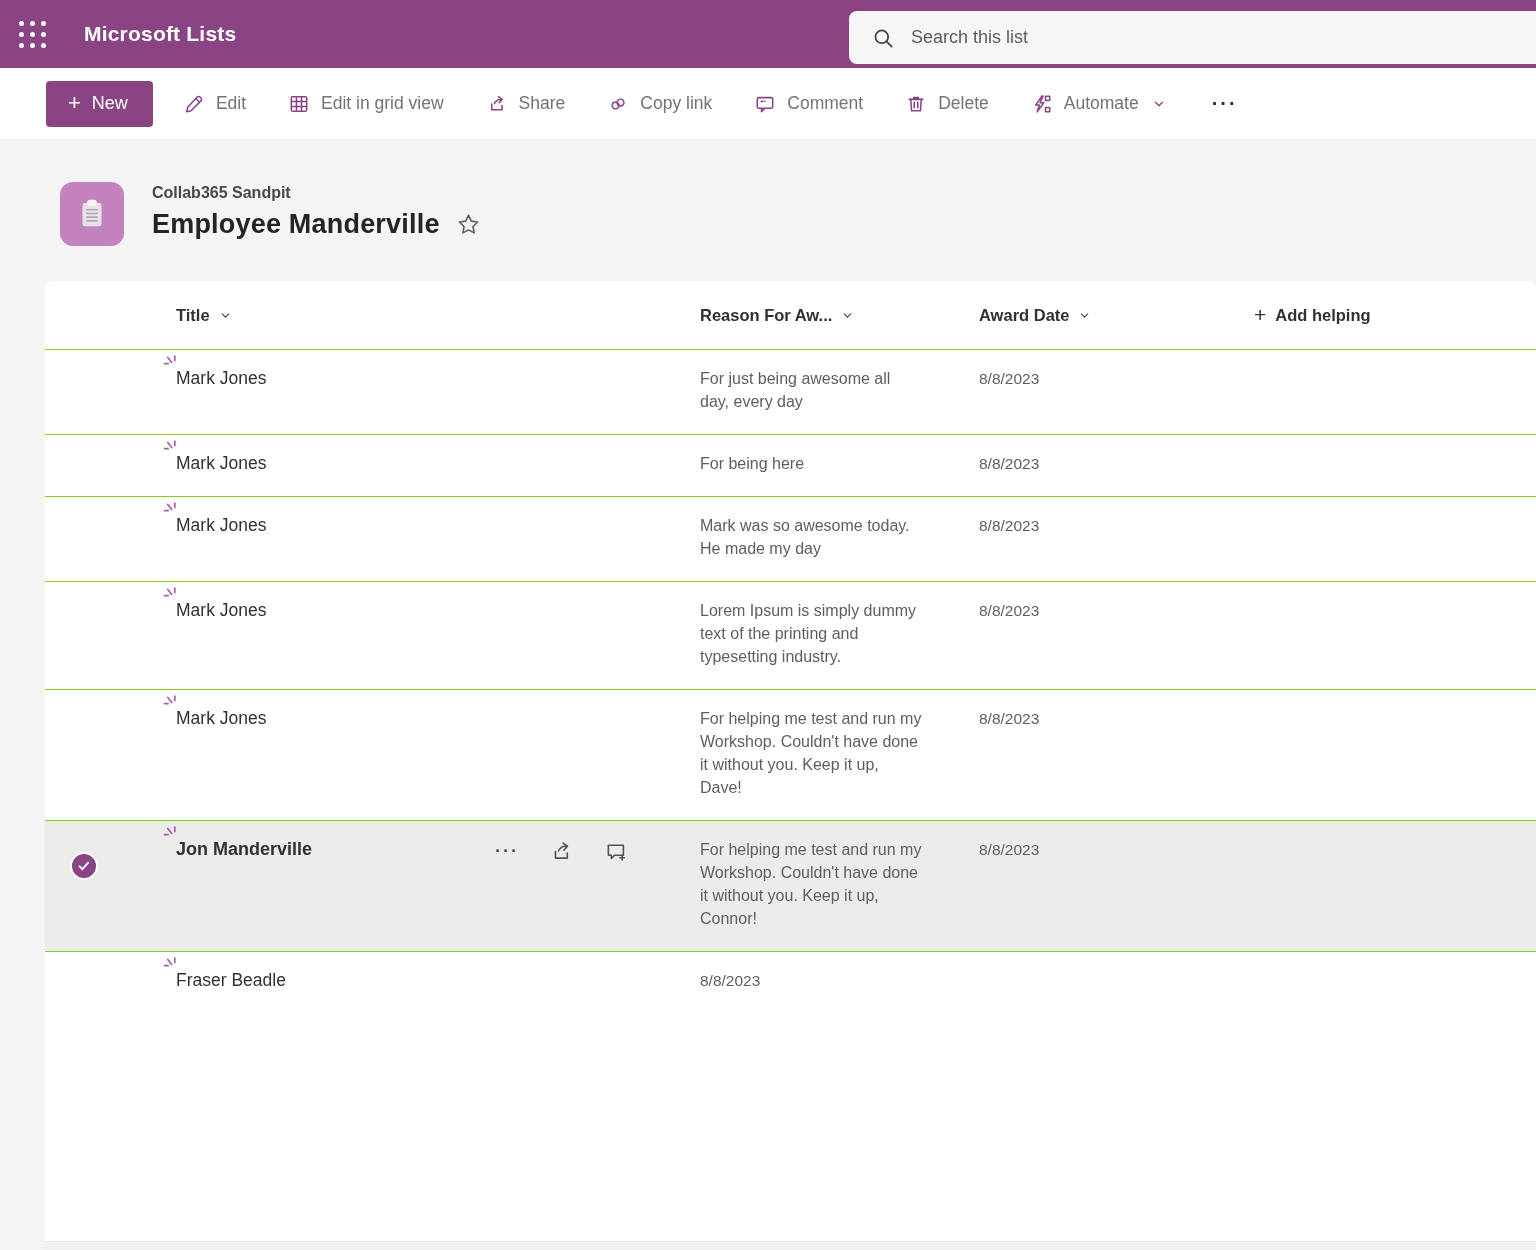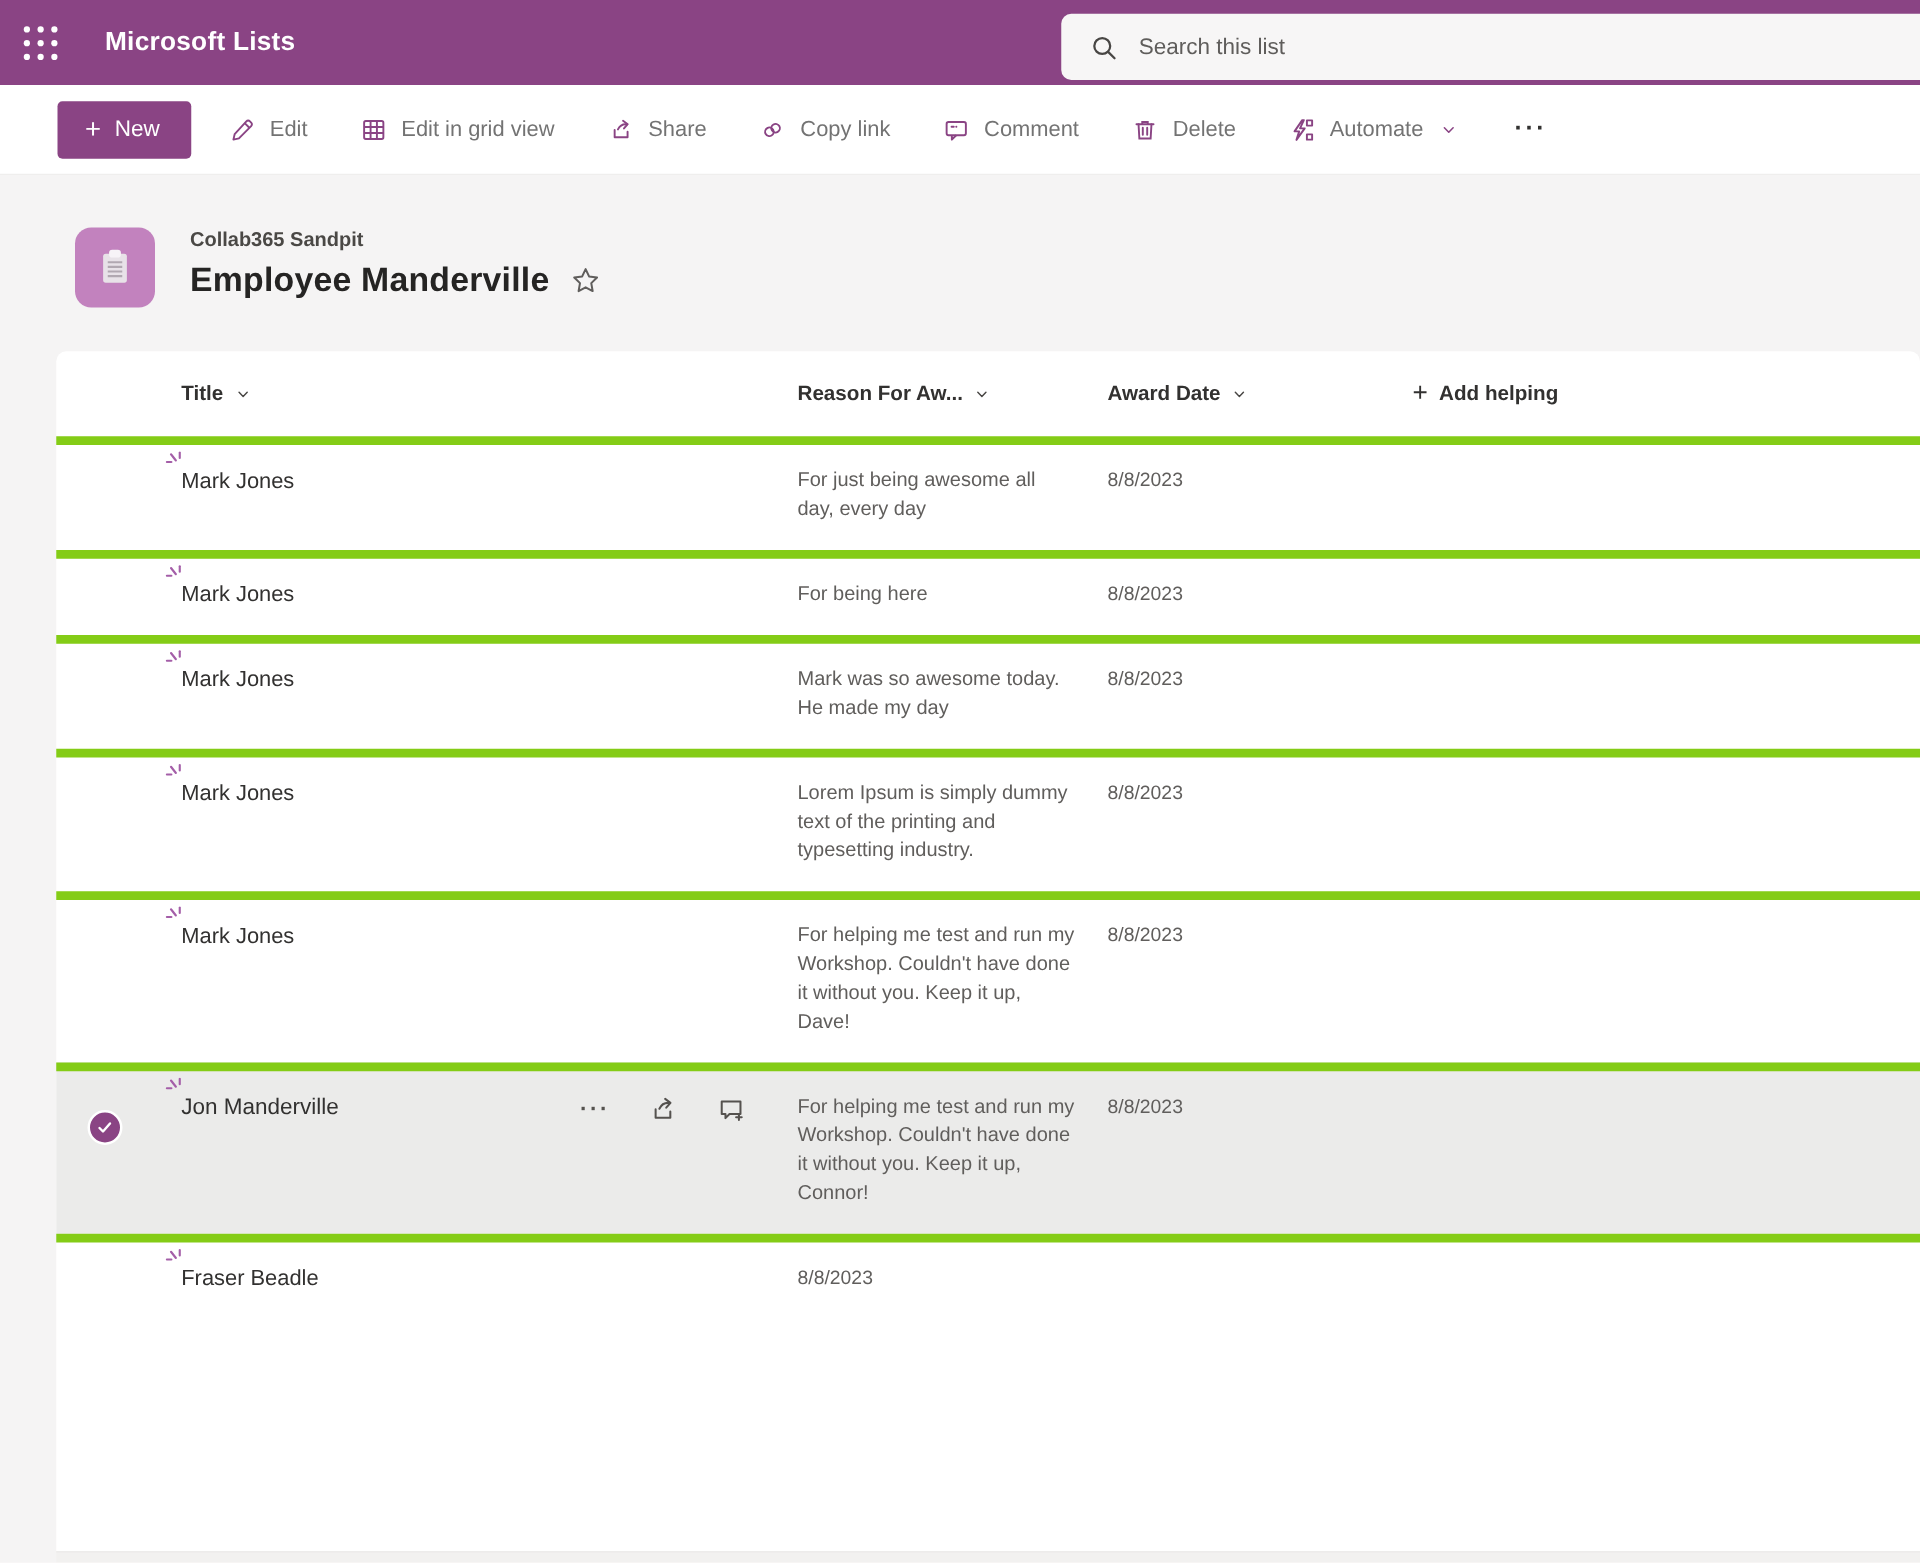--- a/index.html
+++ b/index.html
@@ -40,40 +40,40 @@
     display:flex; align-items:center; justify-content:center; }
   .lh-text { margin-left:28px; padding-top:2px; }
   .site-name { font-size:16px; font-weight:700; color:#4a4845; }
   .title-row { display:flex; align-items:center; margin-top:7px; }
   .list-title { font-size:27px; font-weight:700; color:#252423; letter-spacing:.2px; }
   .fav-star { margin-left:16px; cursor:pointer; display:flex; }
 
   
   .table { margin-left:45px; margin-top:35px; background:#fff;
     border-radius:8px 8px 0 0; min-height:960px; }
-  .grid-row { display:grid; grid-template-columns:100px 493px 248px 244px 1fr; }
+  .grid-row { display:grid; grid-template-columns:100px 493px 248px 244px 1fr;gap:31px; }
   .thead { height:68px; align-items:center; }
   .th { display:flex; align-items:center; font-size:16.5px; font-weight:700; color:#323130;
     cursor:pointer; }
   .th svg { margin-left:9px; color:#484644; }
   .add-col { display:flex; align-items:center; font-size:16.5px; font-weight:700; cursor:pointer; }
   .add-col .plus { font-weight:400; font-size:21px; margin-right:9px; color:#323130; }
 
-  .row { border-top:7px solid #84cc16; cursor:pointer; }
+  .row { border-top:1px solid #84cc16; cursor:pointer; }
   .row .cell { padding-top:17px; padding-bottom:21px; }
   .cell-select { display:flex; justify-content:flex-start; }
   .check-circle { display:none; width:28px; height:28px; border-radius:50%;
     background:#8a4484; border:2px solid #fff; margin-left:25px; margin-top:14px;
     align-items:center; justify-content:center; cursor:pointer; }
   .row.selected { background:#ebebea; }
   .row.selected .check-circle { display:flex; }
   .cell-title { display:flex; align-items:flex-start; }
   .name { position:relative; display:inline-block; font-size:17.5px; color:#323130;
     line-height:23px; }
-  .row.selected .name { font-weight:400; font-size:18px; }
+  .row.selected .name { font-weight:700; font-size:18px; }
   .sparkle { position:absolute; left:-13px; top:-12px; }
   .actions { display:none; align-items:center; gap:30px; margin-left:auto; margin-right:40px;
     color:#55524f; padding-top:1px; }
   .row.selected .actions { display:flex; }
   .dots { font-size:18px; font-weight:700; letter-spacing:2px; color:#55524f; cursor:pointer; }
   .act-icon { cursor:pointer; display:flex; }
   .cell-reason { font-size:16px; color:#605e5c; line-height:23px; max-width:222px; }
   .cell-date { font-size:15.5px; color:#605e5c; line-height:23px; }
 
   .bottom-strip { height:9px; background:#f2f1f0; margin-left:45px; border-top:1px solid #eceae9; }

